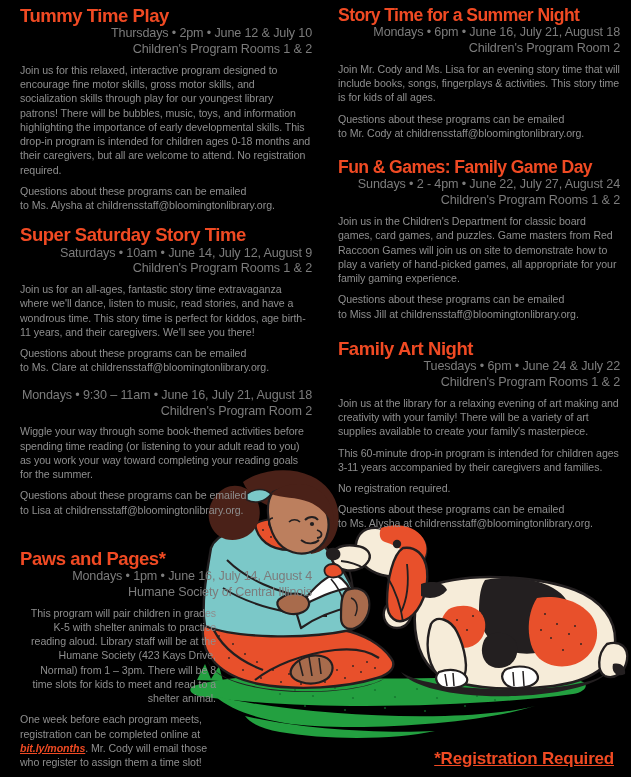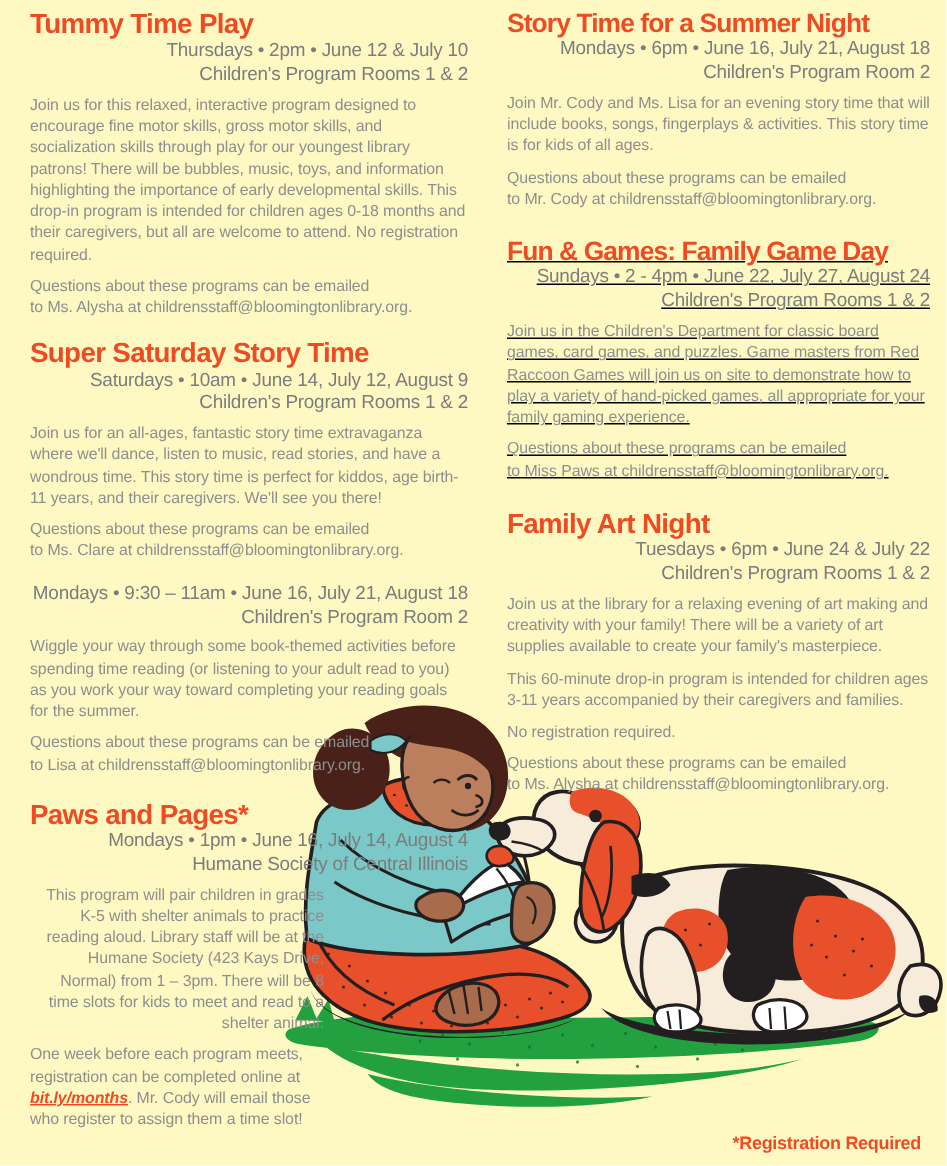--- a/index.html
+++ b/index.html
@@ -14,21 +14,21 @@
     position: relative;
     overflow: hidden;
     font-family: "Liberation Sans", sans-serif;
     -webkit-font-smoothing: antialiased;
   }
 
   #page {
     position: relative;
     width: 631px;
     height: 777px;
-    background: #fef9c3;
+    background: #000000;
   }
 
   
   #illustration {
     position: absolute;
     left: 185px;
     top: 448px;
     width: 446px;
     height: 310px;
     pointer-events: none;
@@ -89,23 +89,24 @@
     font-style: italic;
   }
 
   
   #footnote {
     position: absolute;
     right: 17px;
     bottom: 8px;
     color: #F04A23;
     font-weight: bold;
-    font-size: 12px;
+    font-size: 17px;
     letter-spacing: -0.2px;
     z-index: 3;
+    text-decoration: underline;
   }
 </style>
 </head>
 <body>
 
 <div id="page">
 
   <div id="illustration">
     <svg width="446" height="310" viewBox="0 0 446 310" xmlns="http://www.w3.org/2000/svg">
 
@@ -345,21 +346,21 @@
     <div class="program">
       <p class="program-when">Mondays • 9:30 – 11am • June 16, July 21, August 18</p>
       <p class="program-where">Children's Program Room 2</p>
       <p class="program-body">Wiggle your way through some book-themed activities before spending time reading (or listening to your adult read to you) as you work your way toward completing your reading goals for the summer.</p>
       <p class="program-body">
         <span>Questions about these programs can be emailed</span><br>
         <span>to Lisa at childrensstaff@bloomingtonlibrary.org.</span>
       </p>
     </div>
 
-    <div class="program" style="margin-top:16px;">
+    <div class="program" style="margin-top:32px;">
       <h2 class="program-title">Paws and Pages*</h2>
       <p class="program-when">Mondays • 1pm • June 16, July 14, August 4</p>
       <p class="program-where">Humane Society of Central Illinois</p>
       <p class="program-body narrow">This program will pair children in grades K-5 with shelter animals to practice reading aloud. Library staff will be at the Humane Society (423 Kays Drive, Normal) from 1 – 3pm. There will be 8 time slots for kids to meet and read to a shelter animal.</p>
       <p class="program-body narrow2"><span>One week before each program meets, registration can be completed online at </span><a class="link-inline" href="#">bit.ly/months</a><span>. Mr. Cody will email those who register to assign them a time slot!</span></p>
 
     </div>
 
   </div>
 
@@ -376,21 +377,21 @@
       </p>
     </div>
 
     <div class="program" style="margin-top:18px;text-decoration:underline;">
       <h2 class="program-title title-sm">Fun &amp; Games: Family Game Day</h2>
       <p class="program-when">Sundays • 2 - 4pm • June 22, July 27, August 24</p>
       <p class="program-where">Children's Program Rooms 1 &amp; 2</p>
       <p class="program-body">Join us in the Children's Department for classic board games, card games, and puzzles. Game masters from Red Raccoon Games will join us on site to demonstrate how to play a variety of hand-picked games, all appropriate for your family gaming experience.</p>
       <p class="program-body">
         <span>Questions about these programs can be emailed</span><br>
-        <span>to Miss Paws at childrensstaff@bloomingtonlibrary.org.</span>
+        <span>to Miss Jill at childrensstaff@bloomingtonlibrary.org.</span>
       </p>
     </div>
 
     <div class="program" style="margin-top:18px;">
       <h2 class="program-title">Family Art Night</h2>
       <p class="program-when">Tuesdays • 6pm • June 24 &amp; July 22</p>
       <p class="program-where">Children's Program Rooms 1 &amp; 2</p>
       <p class="program-body">Join us at the library for a relaxing evening of art making and creativity with your family! There will be a variety of art supplies available to create your family's masterpiece.</p>
       <p class="program-body">This 60-minute drop-in program is intended for children ages 3-11 years accompanied by their caregivers and families.</p>
       <p class="program-body">No registration required.</p>

